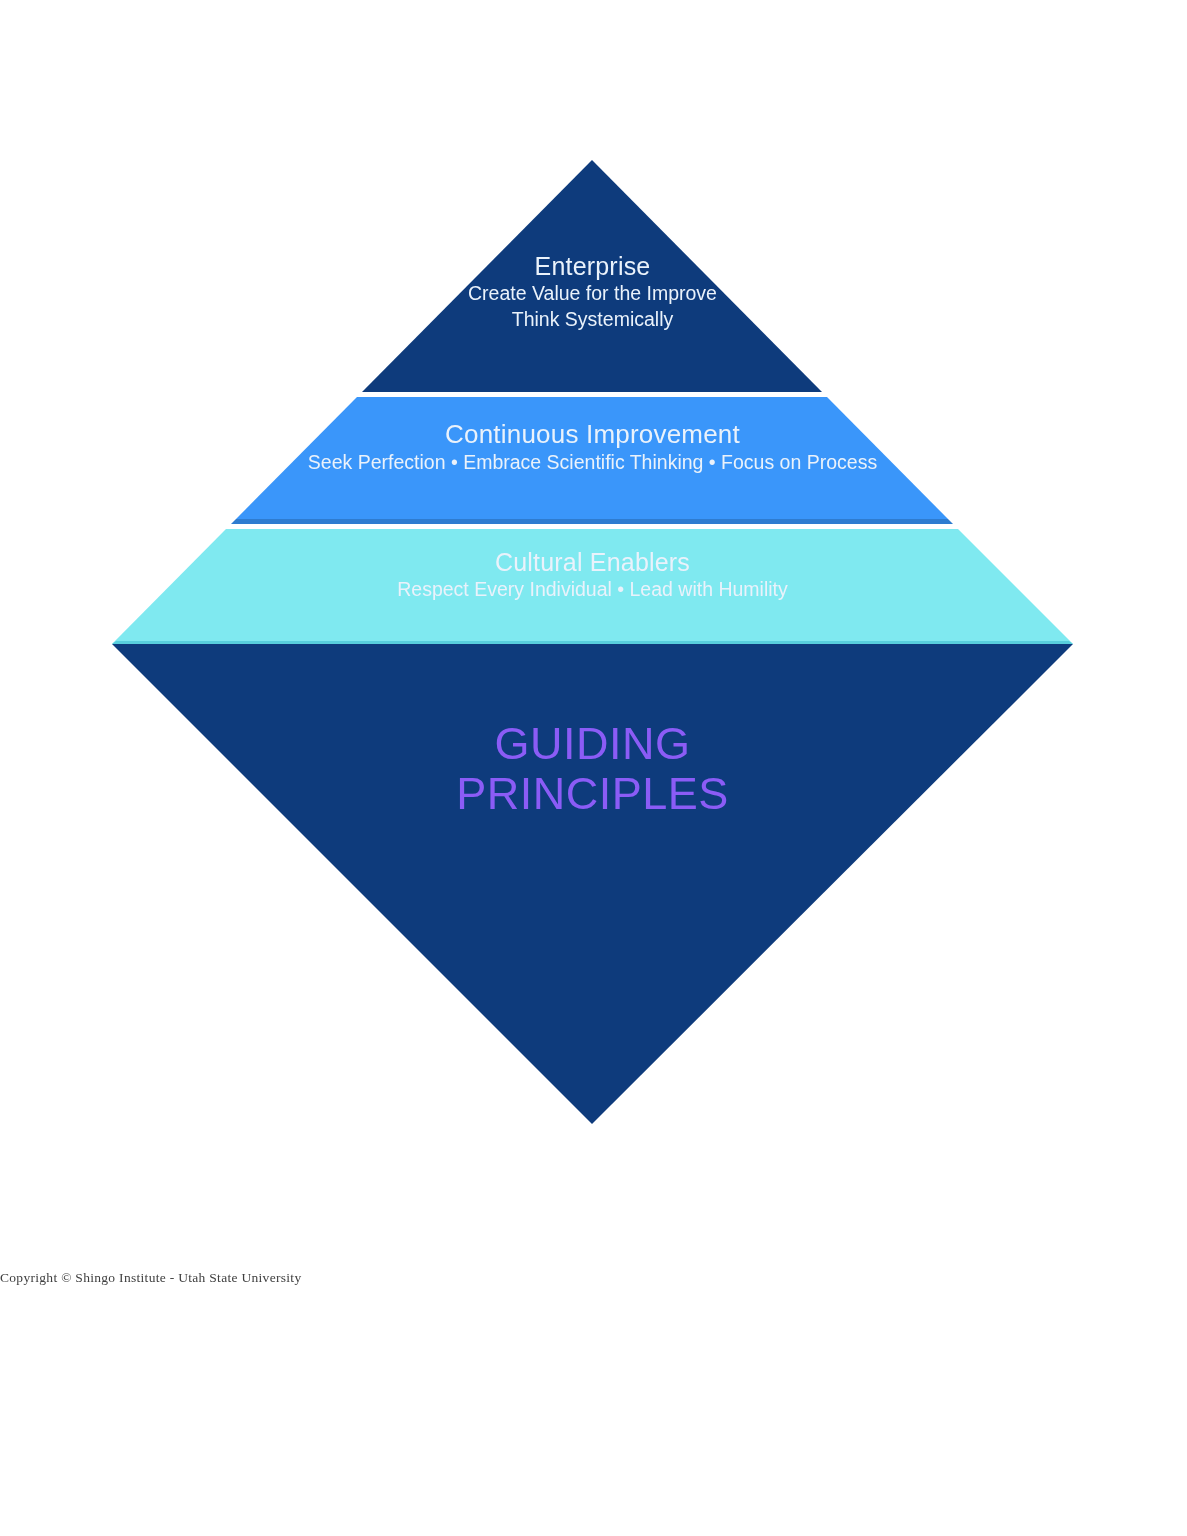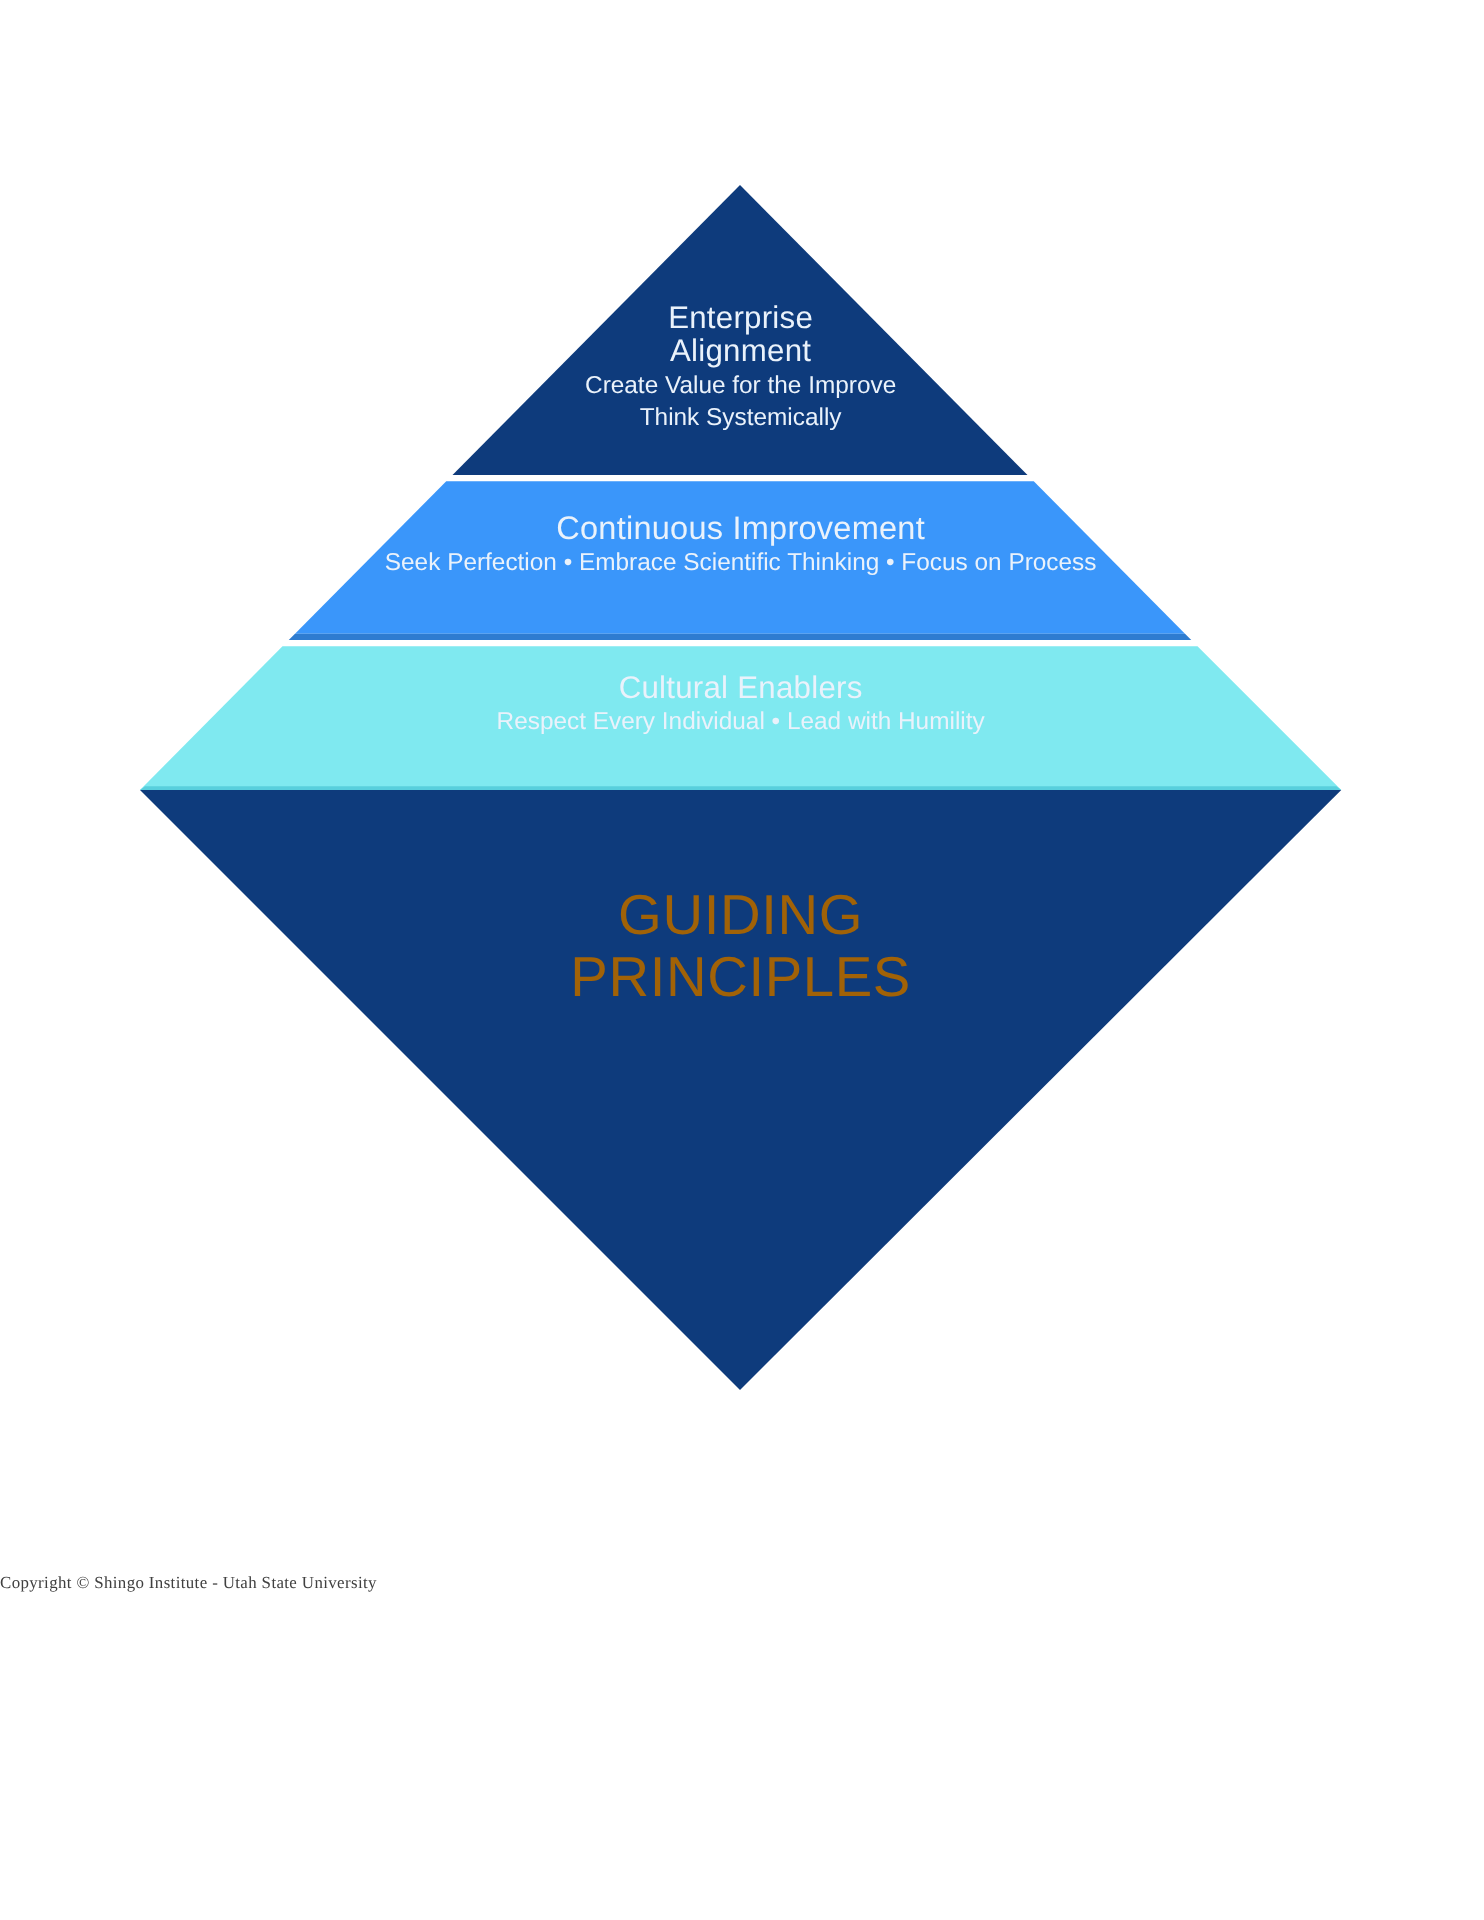--- a/index.html
+++ b/index.html
@@ -7,20 +7,21 @@
     padding: 0;
     background: #ffffff;
   }
   .canvas {
     position: relative;
     width: 1187px;
     height: 1368px;
     background: #ffffff;
     overflow: hidden;
     font-family: "Liberation Sans", sans-serif;
+    margin-top: 12px;
   }
   svg.diamond {
     position: absolute;
     left: 0;
     top: 0;
   }
   .tier-text {
     position: absolute;
     left: 0;
     width: 1185px;
@@ -41,21 +42,21 @@
   }
   .tier1 { top: 241px; }
   .tier2 { top: 407px; }
   .tier2 .t-title { font-size: 26px; line-height: 30px; }
   .tier3 { top: 537px; }
   .tier4 { top: 707px; }
   .tier4 .t-title {
     font-size: 45px;
     line-height: 50px;
     letter-spacing: 0.5px;
-    color: #a16207;
+    color: #8b5cf6;
   }
   .copyright {
     position: absolute;
     top: 1258px;
     left: 0;
     width: 1187px;
     text-align: left;
     font-family: "Liberation Serif", serif;
     font-size: 13.5px;
     color: #404040;
@@ -71,21 +72,20 @@
     <polygon points="592,148 822,380 362,380" fill="#0e3b7c"></polygon>
     <polygon points="357,385 827,385 948,507 236,507" fill="#3a96fa"></polygon>
     <polygon points="236,507 948,507 953,512 231,512" fill="#2e7cd0"></polygon>
     <polygon points="226,517 958,517 1073,632 112,632" fill="#7fe9f0"></polygon>
     <polygon points="116,629 1069,629 1073,632 112,632" fill="#58cfdd"></polygon>
     <polygon points="112,632 1073,632 592,1112" fill="#0e3b7c"></polygon>
   </svg>
 
   <div class="tier-text tier1">
     <div class="t-title">Enterprise</div>
-    <div class="t-title">Alignment</div>
     <div class="t-body">Create Value for the Improve</div>
     <div class="t-body">Think Systemically</div>
   </div>
 
   <div class="tier-text tier2">
     <div class="t-title">Continuous Improvement</div>
     <div class="t-body">Seek Perfection • Embrace Scientific Thinking • Focus on Process</div>
   </div>
 
   <div class="tier-text tier3">

